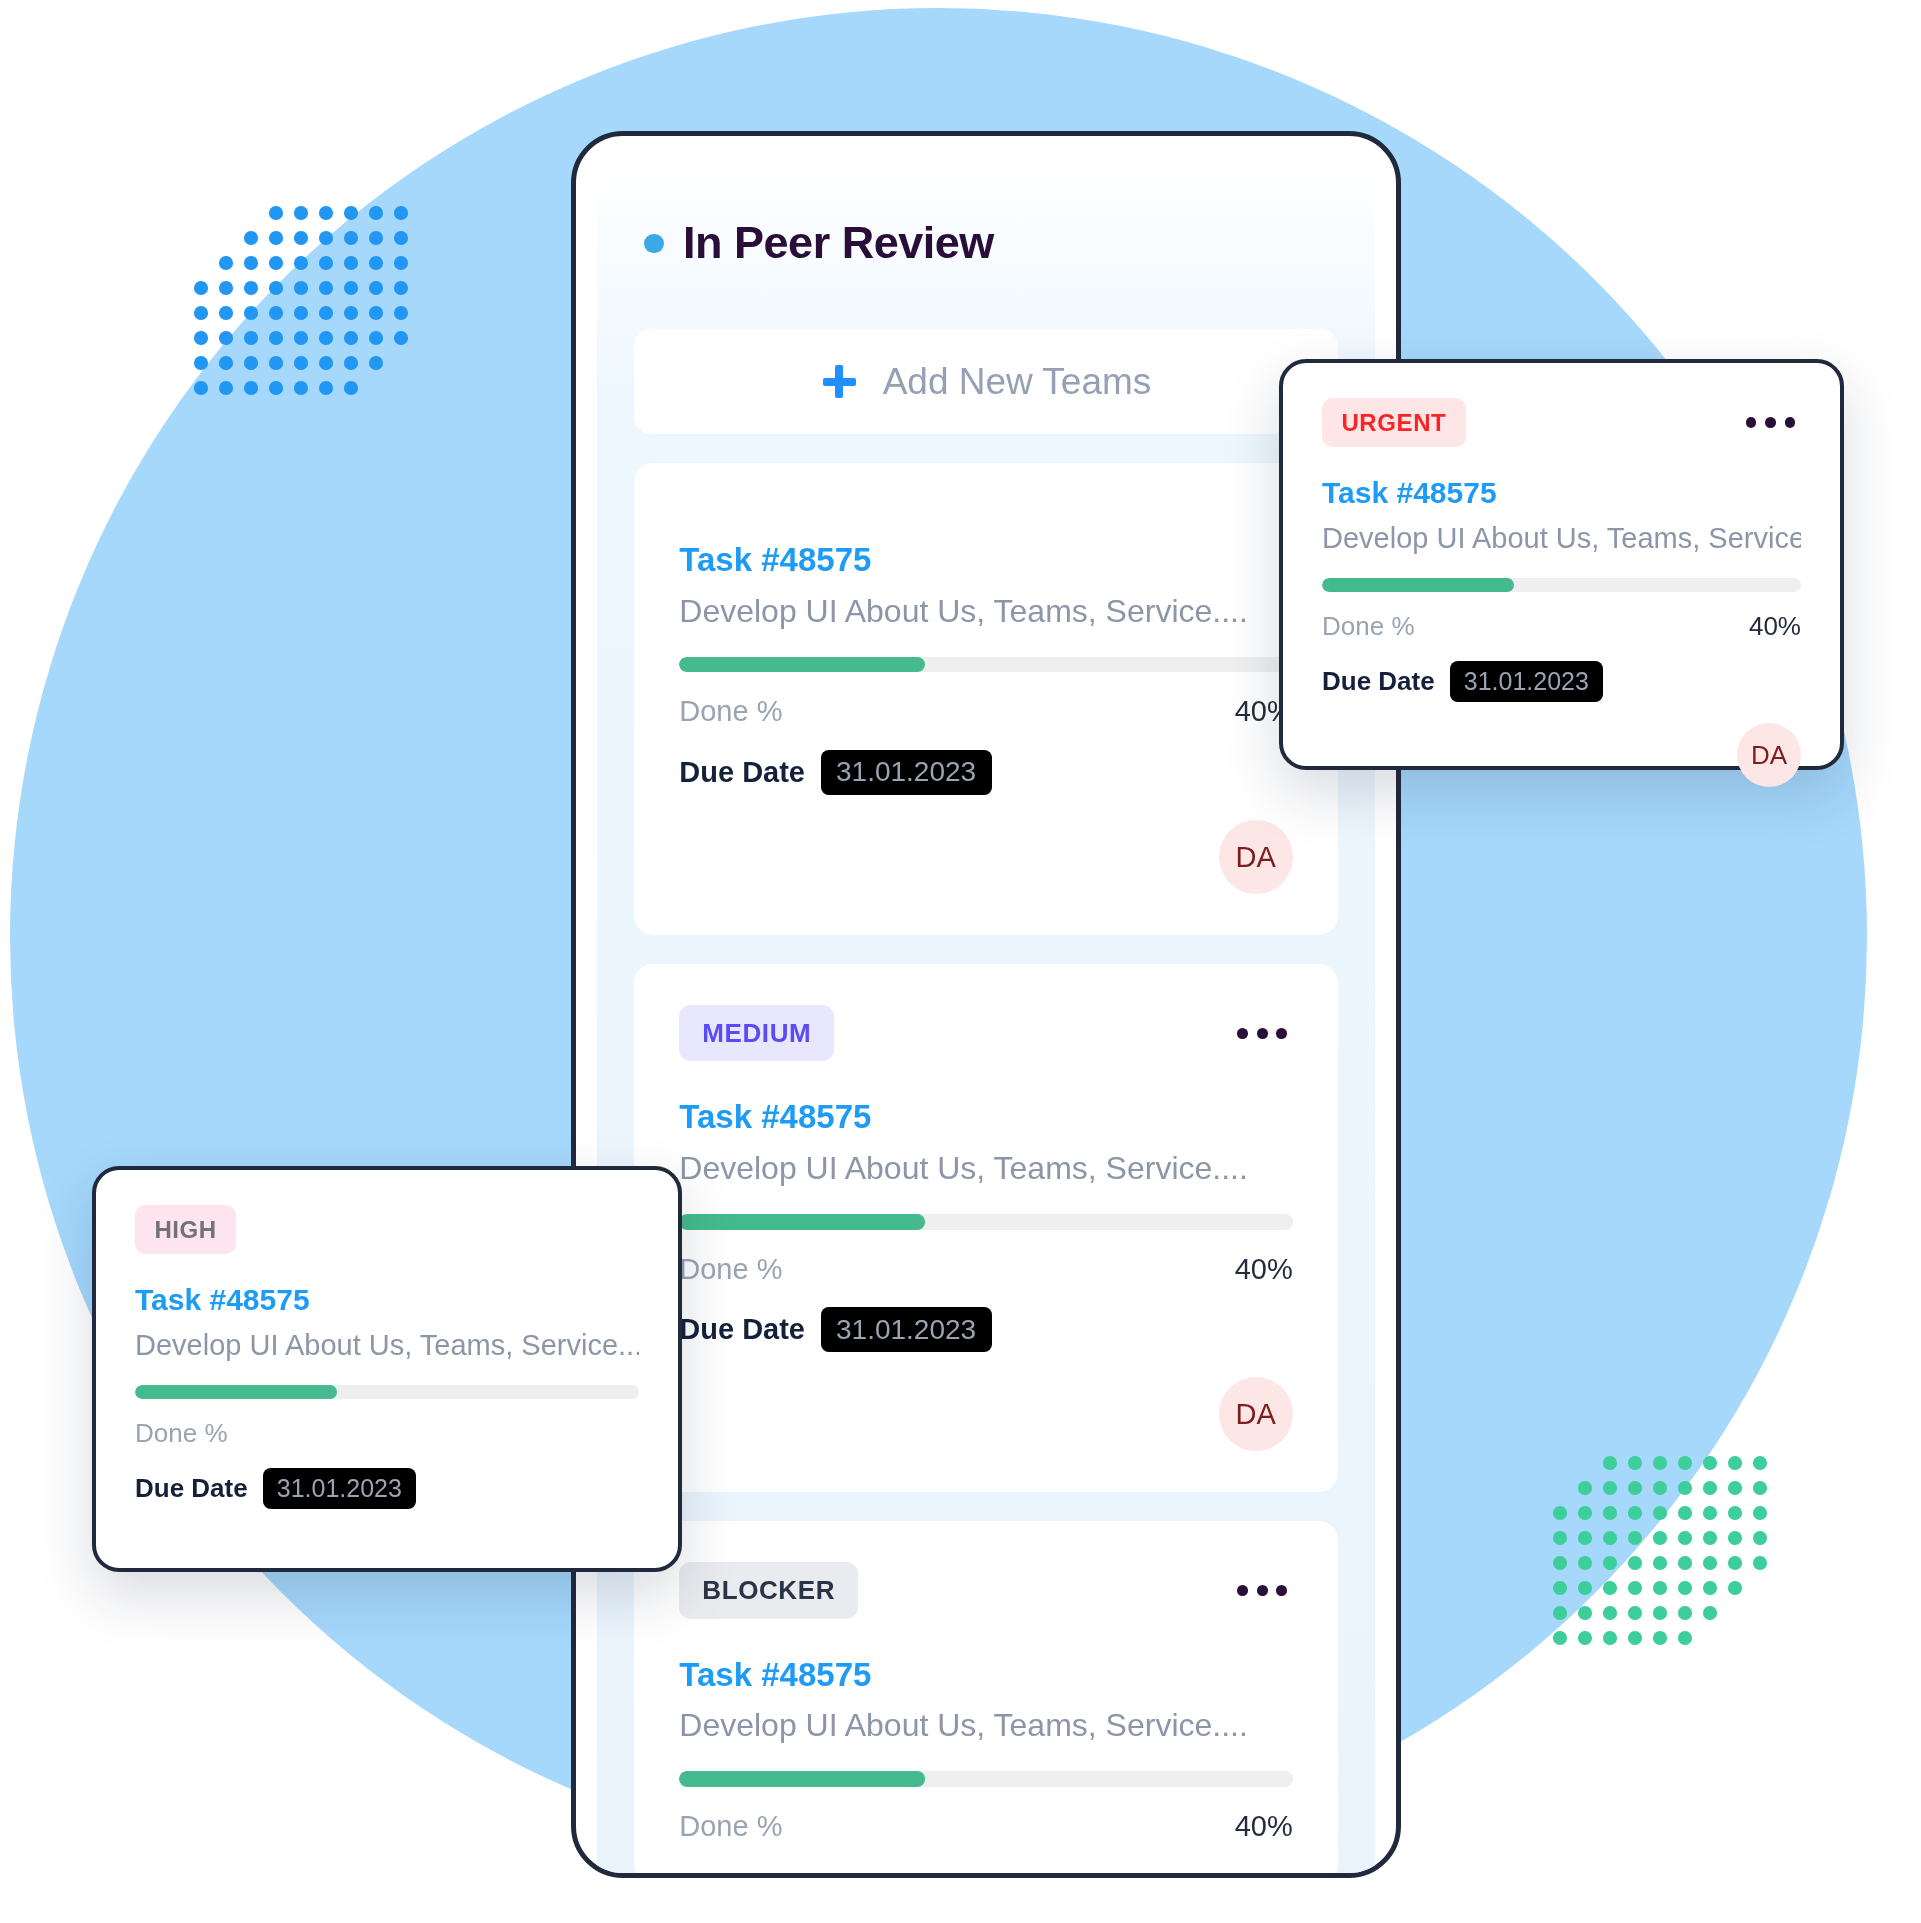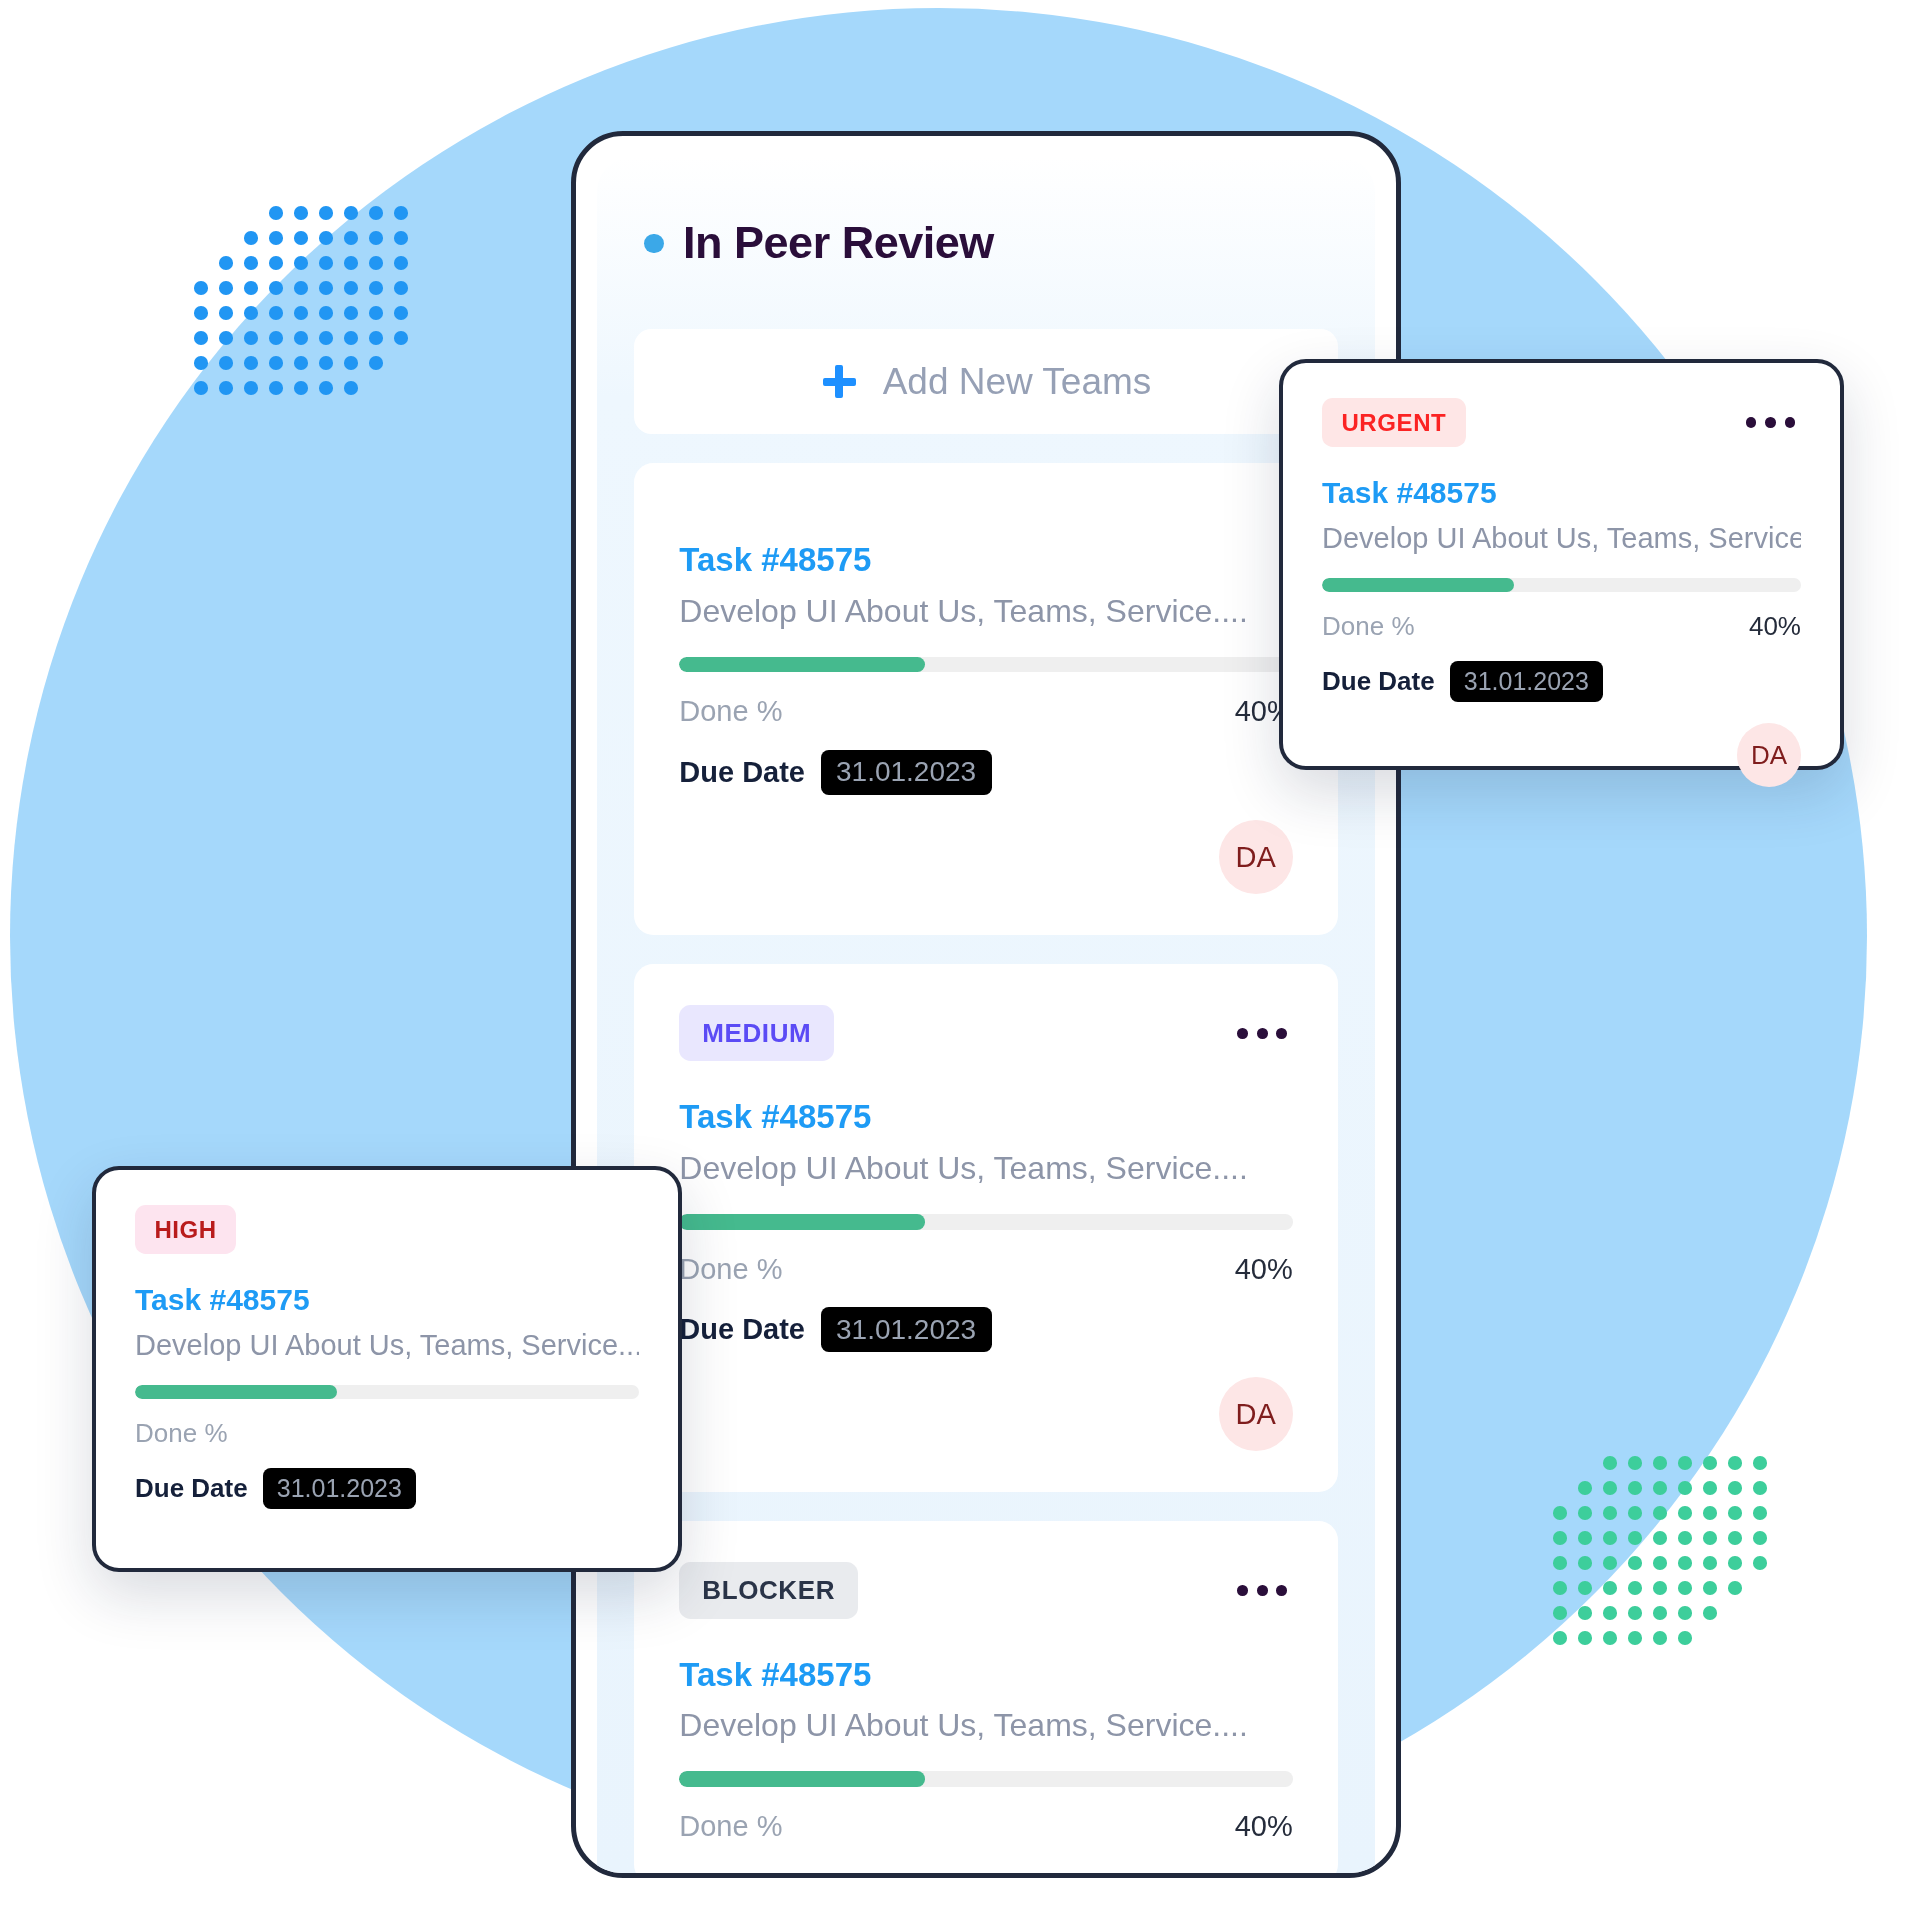--- a/index.html
+++ b/index.html
@@ -153,21 +153,21 @@
     display: inline-block;
     padding: 12.6px 23px;
     border-radius: 11.6px;
     font-size: 26px;
     font-weight: 600;
     letter-spacing: 0.6px;
   }
   .badge-low     { background: #FDEFE1; color: #F59B3D; }
   .badge-medium  { background: #E9E7FE; color: #5B4BF5; }
   .badge-blocker { background: #E9EBEE; color: #2A3448; }
-  .badge-high    { background: #FDE4EF; color: #b91c1c; }
+  .badge-high    { background: #FDE4EF; color: #737373; }
   .badge-urgent  { background: #FEE6E6; color: #FB2323; }
 
   .kebab {
     display: flex;
     gap: 8.7px;
     align-items: center;
     padding: 5.8px;
   }
   .kebab i {
     width: 10.7px;

